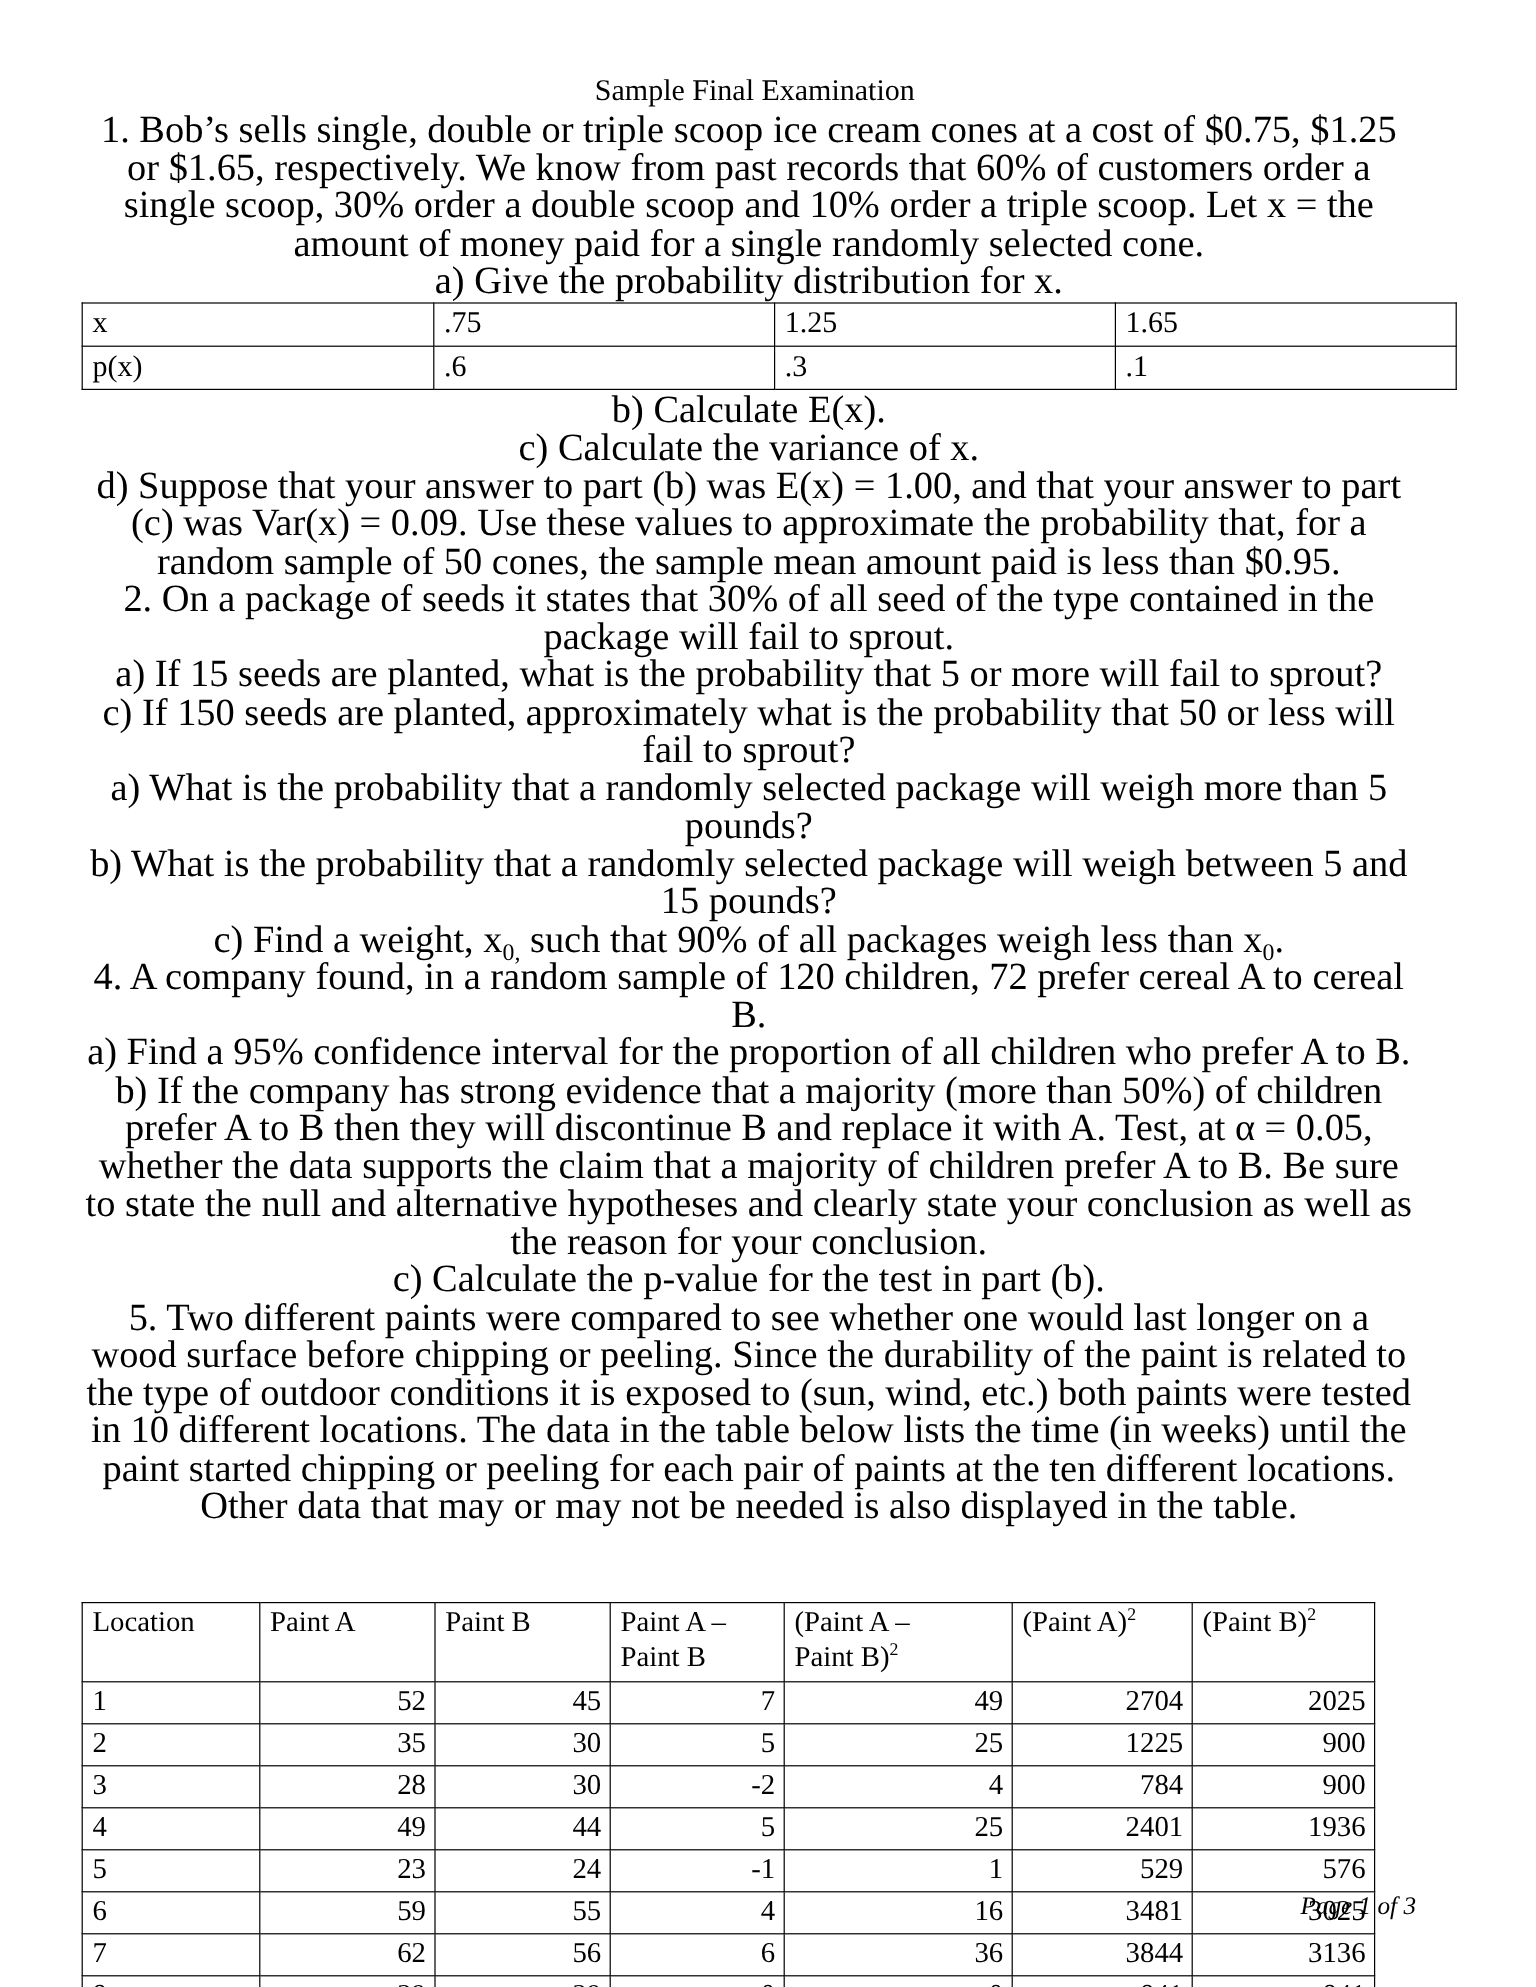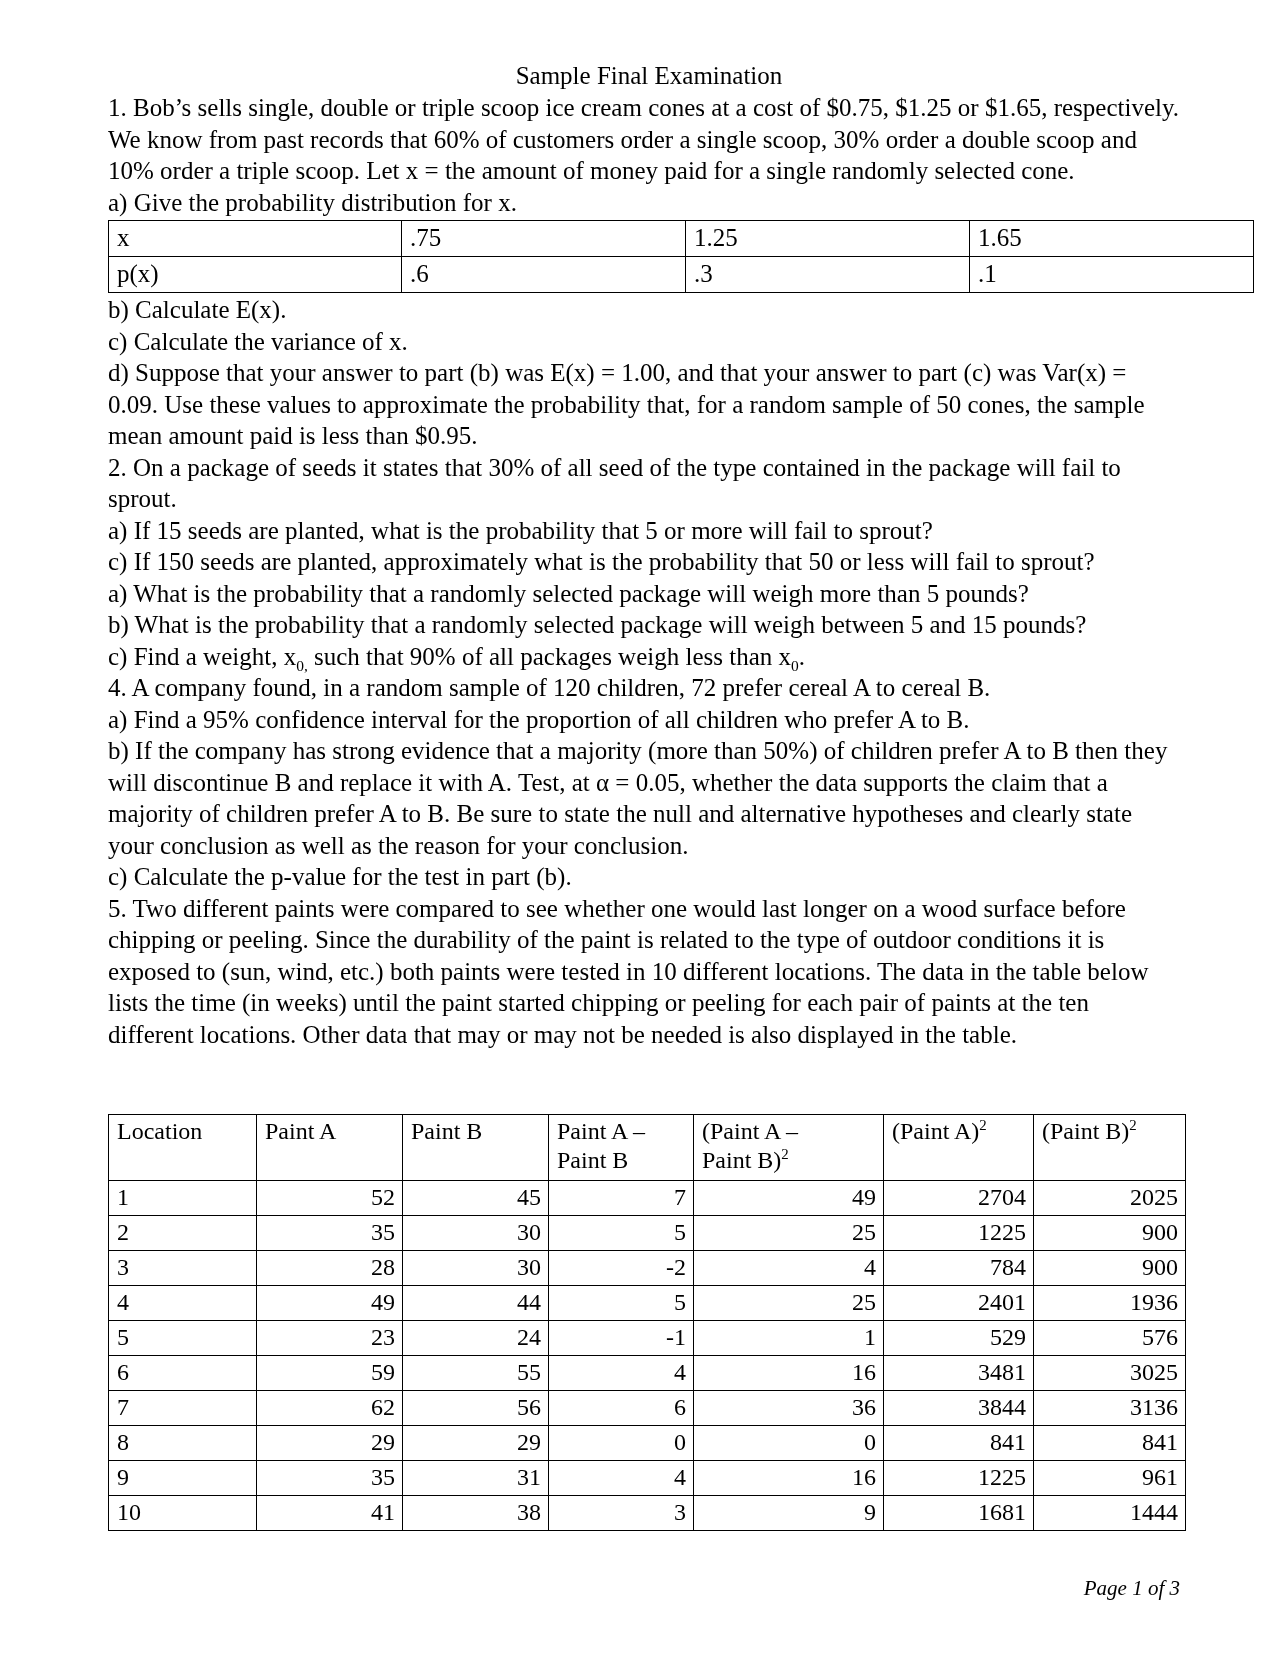--- a/index.html
+++ b/index.html
@@ -12,35 +12,36 @@
     font-family: "Liberation Serif", "DejaVu Serif", serif;
     color: #000000;
   }
   .page {
     position: relative;
     width: 1280px;
     height: 1656px;
     margin: 0 auto;
     background: #ffffff;
     box-sizing: border-box;
-    padding: 60px 100px 0 108px;
+    padding: 60px 100px 0 68px;
     overflow: hidden;
   }
   .doc-title {
     text-align: center;
     font-size: 25px;
     line-height: 32px;
     margin: 0 0 0 0;
     padding-left: 10px;
   }
   .para {
     margin: 0;
     padding: 0;
-    font-size: 25px;
+    font-size: 32px;
     line-height: 31.5px;
+    text-align: center;
   }
   sup {
     font-size: 0.62em;
     vertical-align: super;
     line-height: 0;
   }
   sub {
     font-size: 0.62em;
     vertical-align: sub;
     line-height: 0;

